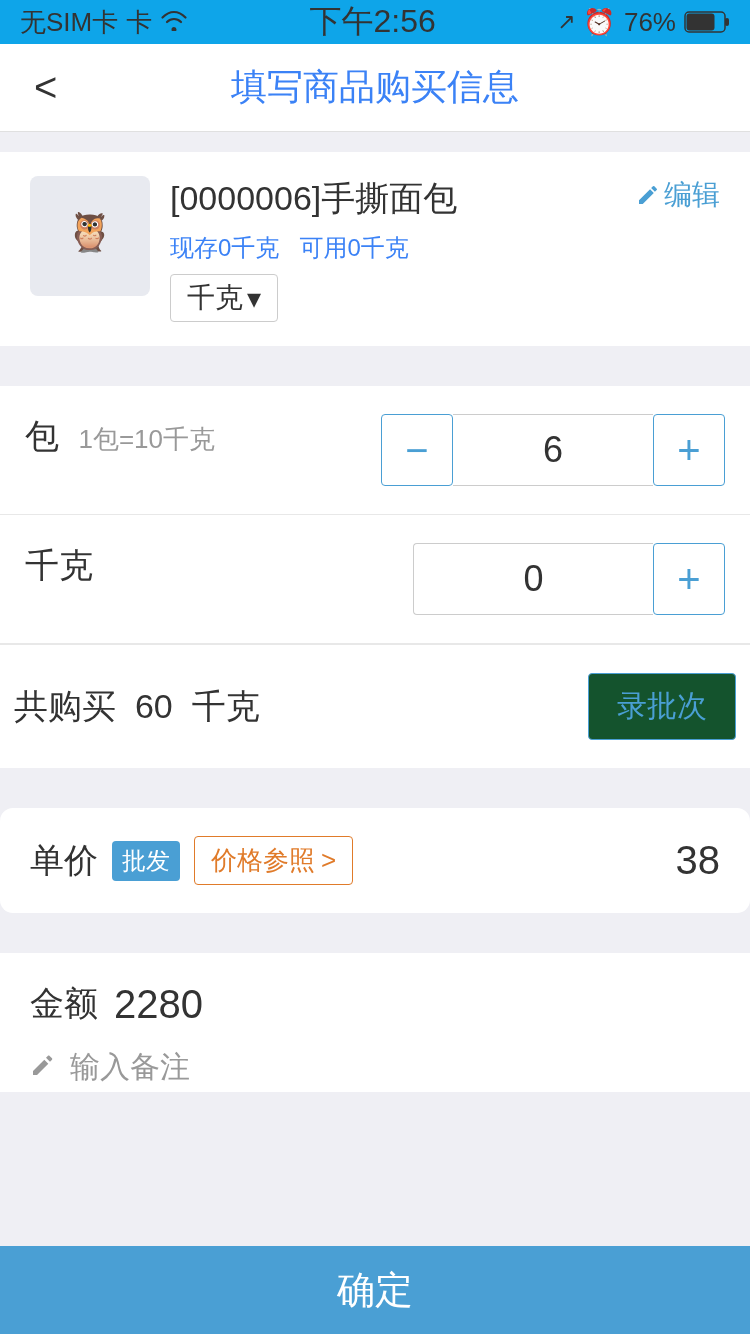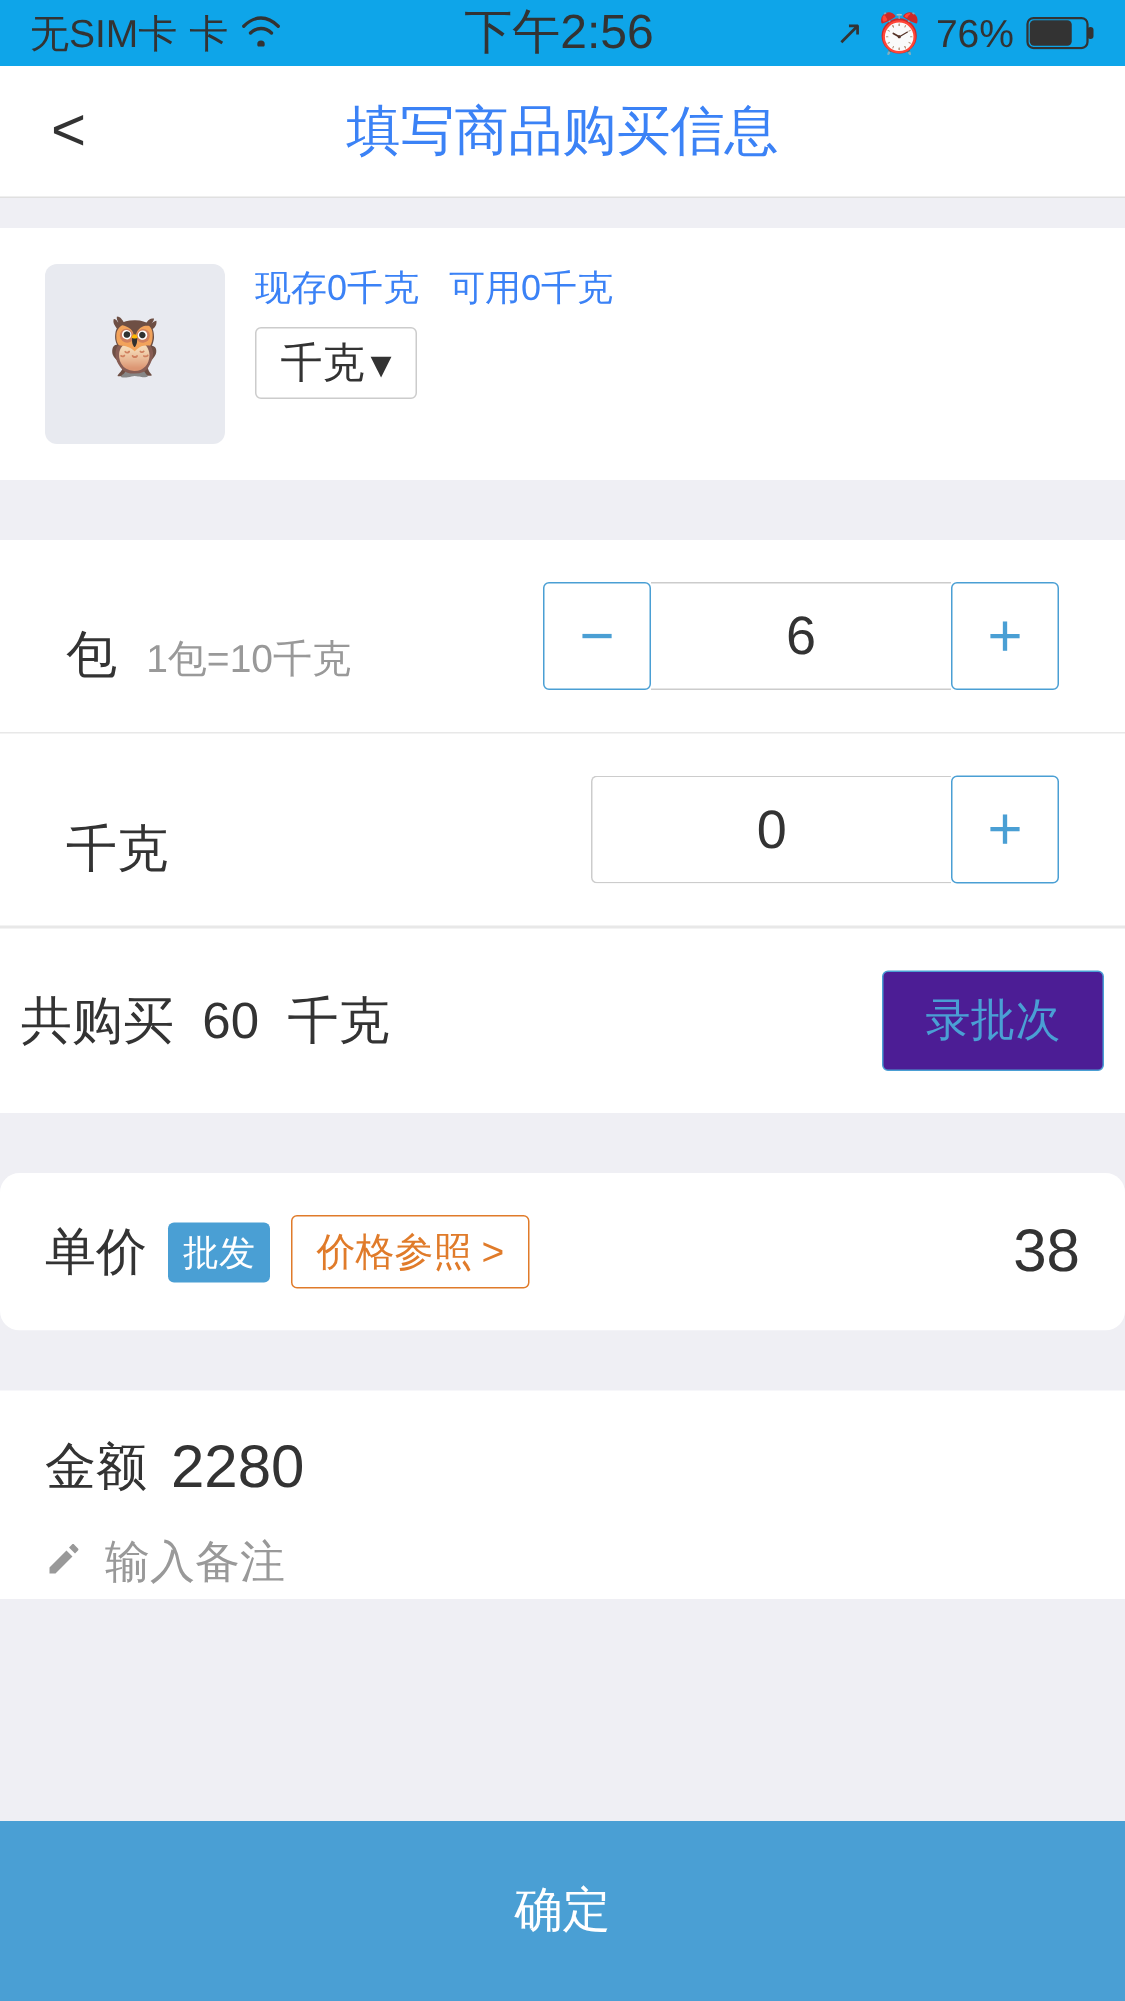--- a/index.html
+++ b/index.html
@@ -118,22 +118,22 @@
     }
 
     
     .input-section {
       background: #fff;
       margin-top: 20px;
     }
 
     .input-row {
       display: flex;
-      align-items: flex-end;
-      padding: 28px 44px;
+      align-items: flex-start;
+      padding: 28px 25px;
       border-bottom: 1px solid #e8e8e8;
     }
     .input-label {
       flex: 1;
       font-size: 34px;
       color: #333;
     }
     .input-hint {
       font-size: 26px;
       color: #999;
@@ -193,21 +193,21 @@
     .total-text {
       font-size: 34px;
       color: #333;
     }
     .batch-btn {
       border: 1.5px solid #4a9fd4;
       border-radius: 4px;
       padding: 12px 28px;
       color: #4a9fd4;
       font-size: 30px;
-      background: #4c1d95;
+      background: #14532d;
       cursor: pointer;
     }
 
     
     .price-section {
       background: #fff;
       margin-top: 20px;
       padding: 28px 30px;
       border-radius: 13px;
     }
@@ -274,24 +274,24 @@
       height: 300px;
       background: #efeff4;
     }
 
     
     .confirm-btn {
       position: fixed;
       bottom: 0;
       left: 0;
       width: 750px;
-      height: 120px;
+      height: 88px;
       background: #4a9fd4;
       color: #fff;
-      font-size: 32px;
+      font-size: 38px;
       display: flex;
       align-items: center;
       justify-content: center;
       cursor: pointer;
       border: none;
       outline: none;
     }
 
     
     .section-divider {
@@ -338,20 +338,31 @@
   <div class="product-image">
     <span class="product-image-icon">
       
       <svg width="72" height="72" viewBox="0 0 72 72">
         <rect width="72" height="72" rx="10" fill="#e8eaf0"></rect>
         <text x="36" y="50" text-anchor="middle" font-size="38" fill="#7986cb">🦉</text>
       </svg>
     </span>
   </div>
   <div class="product-info">
+    <div class="product-top-row">
+      <div class="product-name">
+        <span>[0000006]</span><span>手撕面包</span>
+      </div>
+      <div class="edit-btn">
+        <svg width="24" height="24" viewBox="0 0 24 24" fill="none">
+          <path d="M3 17.25V21h3.75L17.81 9.94l-3.75-3.75L3 17.25zM20.71 7.04a1 1 0 000-1.41l-2.34-2.34a1 1 0 00-1.41 0l-1.83 1.83 3.75 3.75 1.83-1.83z" fill="#4a9fd4"></path>
+        </svg>
+        <span>编辑</span>
+      </div>
+    </div>
     <div class="product-stock">
       <span>现存0千克</span>&nbsp;&nbsp;
       <span>可用0千克</span>
     </div>
     <div class="product-unit-row">
       <div class="unit-select">
         <span>千克</span>
         <span>▾</span>
       </div>
     </div>

